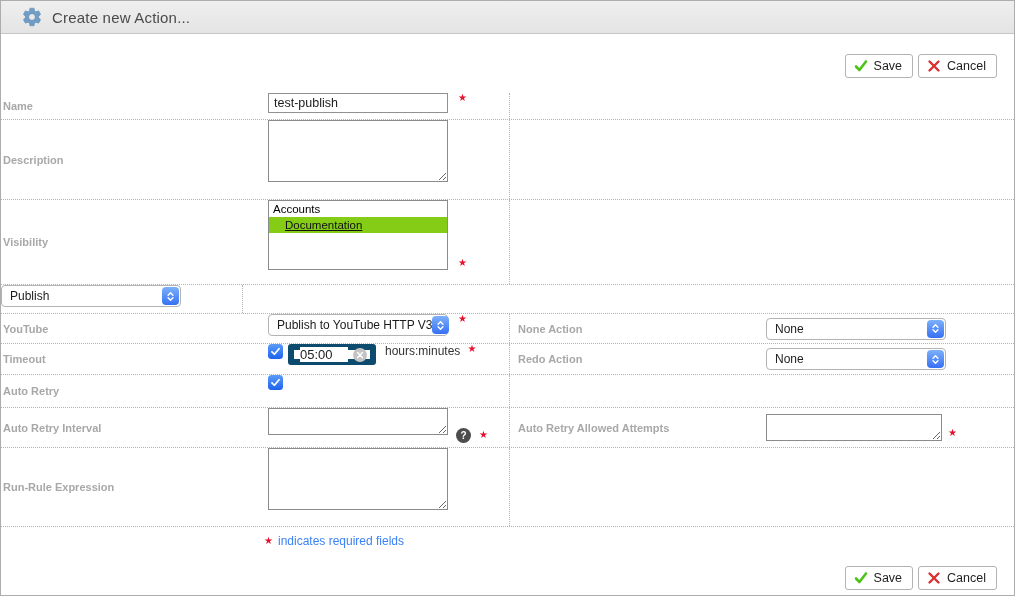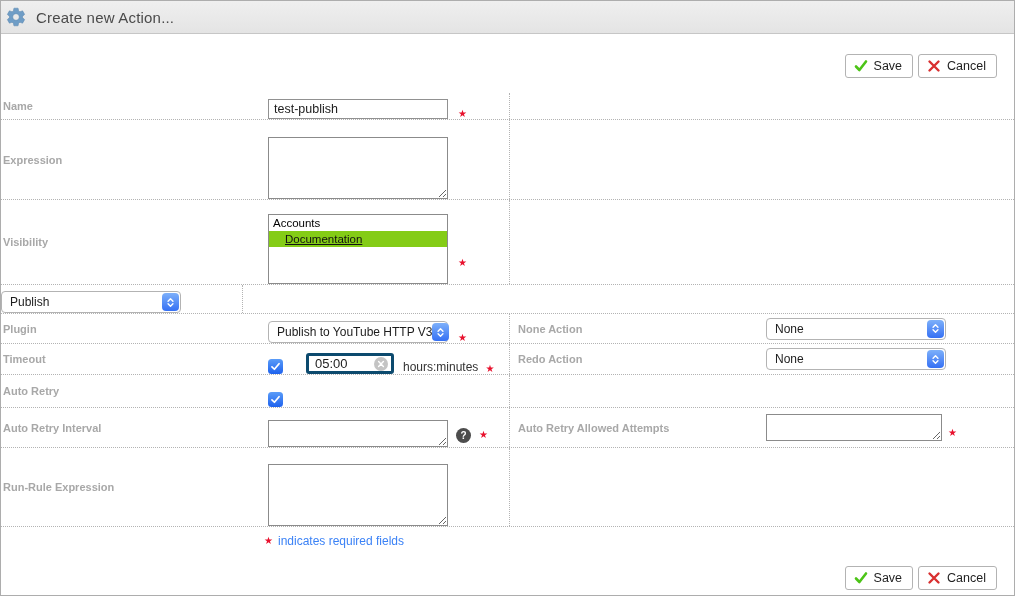--- a/index.html
+++ b/index.html
@@ -13,21 +13,21 @@
     border: 1px solid #adadad;
     background: #fff;
     overflow: hidden;
   }
   
   .titlebar {
     height: 33px;
     background: linear-gradient(#efefef, #e4e4e4);
     border-bottom: 1px solid #c6c6c6;
     display: flex; align-items: center;
-    padding-left: 4px;
+    padding-left: 20px;
   }
   .gear { width: 22px; height: 22px; display: inline-flex; margin-right: 9px; }
   .title { font-size: 15px; color: #4a4a4a; letter-spacing: 0.2px; }
 
   
   .btnbar { display: flex; justify-content: flex-end; gap: 5px; }
   .btnbar.top { padding: 20px 17px 7px; }
   .btnbar.bottom { padding: 9px 17px 0; }
   .btn {
     display: inline-flex; align-items: center; gap: 6px;
@@ -39,21 +39,21 @@
   }
   .btn .ic { display: inline-flex; width: 14px; height: 14px; }
 
   
   .form { margin-top: 8px; }
   .row {
     display: flex; align-items: stretch;
     border-bottom: 1px dotted #b3b3b3;
   }
   .c1 { width: 267px; display: flex; align-items: center; padding-left: 2px; }
-  .c2 { width: 241px; display: flex; align-items: flex-end; }
+  .c2 { width: 241px; display: flex; align-items: flex-start; }
   .c3 { width: 257px; display: flex; align-items: center; padding-left: 8px;
         border-left: 1px dotted #b3b3b3; }
   .c4 { flex: 1; display: flex; align-items: center; }
   .lbl { font-size: 11px; font-weight: bold; color: #a8a8a8; }
 
   .star { color: #e8112d; font-size: 10px; margin-left: 10px; line-height: 1; }
 
   .txt {
     width: 180px; height: 20px;
     border: 1px solid #919191; background: #fff;
@@ -99,23 +99,23 @@
   .cb {
     width: 15px; height: 15px; border-radius: 3.5px;
     background: linear-gradient(#5a9cf8, #1e62ee);
     display: inline-flex; align-items: center; justify-content: center;
     cursor: pointer; flex-shrink: 0;
   }
 
   
   .timebox {
     width: 88px; height: 21px;
-    border: 3px solid #0c4a6e; border-radius: 3px; background: #fff;
+    border: 6px solid #0c4a6e; border-radius: 3px; background: #fff;
     display: inline-flex; align-items: center;
-    padding: 0 3px 0 6px; margin-left: 23px;
+    padding: 0 3px 0 6px; margin-left: 5px;
   }
   .timebox input {
     border: none; outline: none; width: 48px;
     font-family: "Liberation Sans", sans-serif;
     font-size: 13px; color: #1c1c1c;
   }
   .clear {
     width: 14px; height: 14px; border-radius: 50%;
     background: #c4c4c4; margin-left: auto;
     display: inline-flex; align-items: center; justify-content: center;
@@ -177,21 +177,21 @@
       <div class="c2">
         <input class="txt" type="text" value="test-publish" style="">
         <span class="star">★</span>
       </div>
       <div class="c3"></div>
         <div class="c4"></div>
     </div>
 
     <div class="row" style="min-height:80px">
       <div class="c1">
-          <span class="lbl">Expression</span>
+          <span class="lbl">Description</span>
         </div>
       <div class="c2">
         <textarea class="ta ta-big" style=""></textarea>
       </div>
       <div class="c3"></div>
         <div class="c4"></div>
     </div>
 
     <div class="row" style="min-height:85px">
       <div class="c1">
@@ -218,21 +218,21 @@
               </svg>
           </span>
         </div>
       </div>
       <div class="c3"></div>
         <div class="c4"></div>
     </div>
 
     <div class="row" style="min-height:30px">
       <div class="c1">
-          <span class="lbl">Plugin</span>
+          <span class="lbl">YouTube</span>
         </div>
       <div class="c2">
         <div class="select">
           <span class="sel-text">Publish to YouTube HTTP V3</span>
           <span class="sel-btn">
             <svg viewBox="0 0 16 16" width="13" height="13">
                 <path d="M5 6.4 L8 3.4 L11 6.4 M5 9.6 L8 12.6 L11 9.6" fill="none" stroke="#fff" stroke-width="1.7" stroke-linecap="round" stroke-linejoin="round"></path>
               </svg>
           </span>
         </div>

